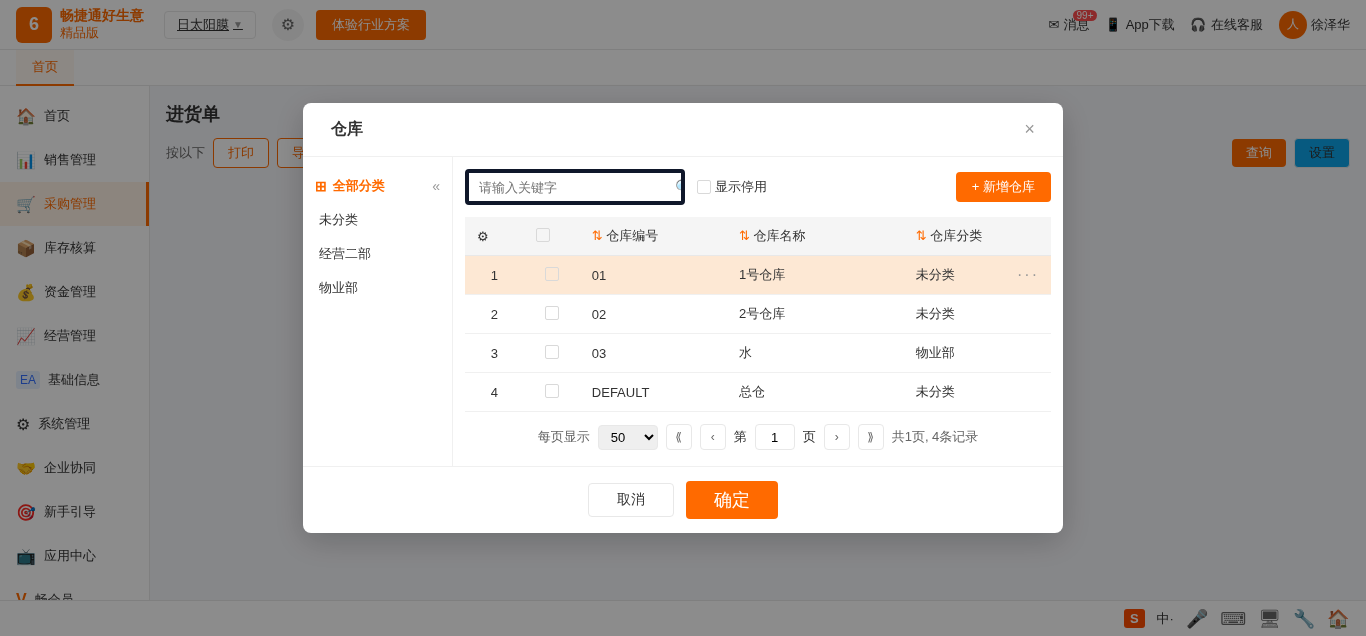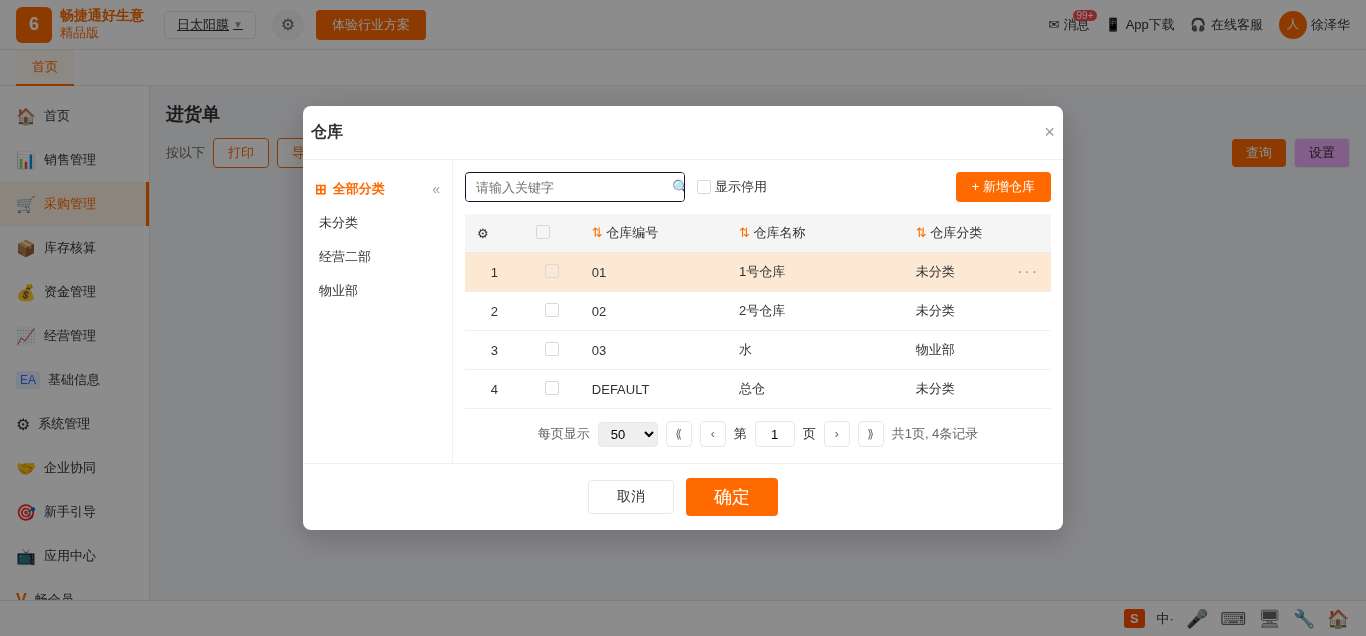--- a/index.html
+++ b/index.html
@@ -152,21 +152,21 @@
     .toolbar { display: flex; align-items: center; gap: 8px; margin-bottom: 12px; flex-wrap: wrap; }
     .toolbar-label { font-size: 13px; color: #666; }
     .action-btn {
       padding: 5px 14px;
       border: none;
       border-radius: 4px;
       cursor: pointer;
       font-size: 13px;
     }
     .btn-primary { background: #ff6a00; color: #fff; }
-    .btn-default { background: #f0abfc; color: #333; border: 1px solid #e8e8e8; }
+    .btn-default { background: #0ea5e9; color: #333; border: 1px solid #e8e8e8; }
     .btn-outline { background: #fff; color: #ff6a00; border: 1px solid #ff6a00; }
 
     
     .modal-overlay {
       position: fixed;
       top: 0; left: 0; right: 0; bottom: 0;
       background: rgba(0,0,0,0.45);
       z-index: 1000;
       display: flex;
       align-items: center;
@@ -175,21 +175,21 @@
     .modal {
       background: #fff;
       border-radius: 8px;
       width: 760px;
       max-height: 580px;
       display: flex;
       flex-direction: column;
       box-shadow: 0 8px 32px rgba(0,0,0,0.2);
     }
     .modal-header {
-      padding: 16px 8px;
+      padding: 16px 28px;
       border-bottom: 1px solid #f0f0f0;
       display: flex;
       align-items: center;
       justify-content: space-between;
       font-family: Liberation Mono, monospace;
     }
     .modal-title { font-size: 16px; font-weight: bold; color: #333; }
     .modal-close { cursor: pointer; color: #999; font-size: 18px; }
     .modal-body {
       display: flex;
@@ -238,21 +238,21 @@
     }
     .table-toolbar {
       display: flex;
       align-items: center;
       justify-content: space-between;
       margin-bottom: 12px;
     }
     .search-box {
       display: flex;
       align-items: center;
-      border: 1px solid #0f172a;
+      border: 4px solid #0f172a;
       border-radius: 4px;
       overflow: hidden;
       width: 220px;
     }
     .search-input {
       border: none;
       outline: none;
       padding: 6px 10px;
       font-size: 13px;
       flex: 1;

